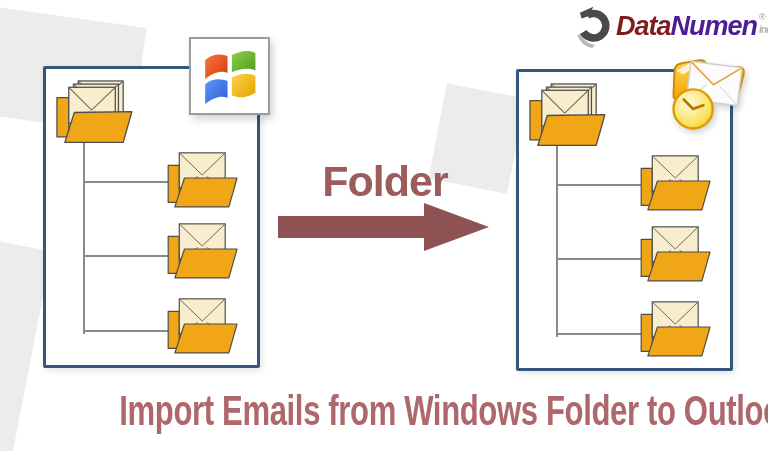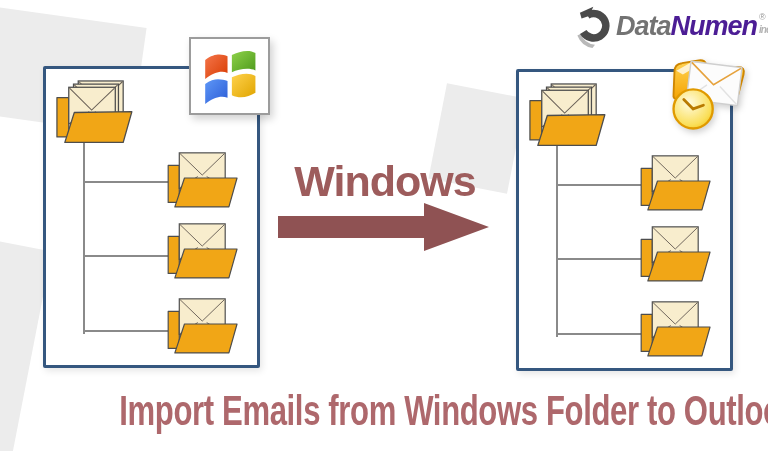--- a/index.html
+++ b/index.html
@@ -14,21 +14,21 @@
   }
   .bg-shape{position:absolute; background:var(--bg-shape); z-index:0;}
   .bg-s1{left:-55px; top:14px; width:195px; height:108px; transform:rotate(8deg);}
   .bg-s2{left:-48px; top:242px; width:78px; height:235px; transform:rotate(11deg);}
   .bg-s3{left:437px; top:90px; width:80px; height:97px; transform:rotate(11deg);}
 
   
   .brand{position:absolute; left:576px; top:6px; display:flex; align-items:flex-start; z-index:6;}
   .brand-icon{width:38px; height:42px; margin-right:2px;}
   .brand-text{font-style:italic; font-weight:bold; font-size:27px; line-height:40px; letter-spacing:-1px; white-space:nowrap;}
-  .brand-dark{color:#737373;}
+  .brand-dark{color:#7f1d1d;}
   .brand-light{color:#4c1d95;}
   .brand-marks{display:inline-block; vertical-align:top; margin-left:2px; line-height:1;}
   .brand-reg{display:block; font-size:9px; color:#9a9a9a; font-weight:normal; font-style:normal; margin-top:7px;}
   .brand-inc{display:block; font-size:10px; color:#b3b3b3; font-weight:bold; margin-top:3px;}
 
   
   .panel{
     position:absolute; width:211px; height:296px; background:#fff;
     border:3px solid var(--panel-border); border-radius:2px; z-index:1;
     box-shadow:2px 3px 7px rgba(0,0,0,0.10);
@@ -161,21 +161,21 @@
 
   <div class="os-badge">
     <svg viewBox="0 0 100 100">
       <path d="M10,24 C26,12 38,15 46,18 L46,45 C36,41 24,44 10,55 Z" fill="url(#gr-red)"></path>
       <path d="M53,16 C64,11 80,6 91,13 L91,41 C80,36 64,39 53,44 Z" fill="url(#gr-green)"></path>
       <path d="M10,63 C24,52 36,55 46,58 L46,85 C36,81 24,84 10,95 Z" fill="url(#gr-blue)"></path>
       <path d="M53,52 C64,47 80,43 91,50 L91,77 C80,84 66,87 53,81 Z" fill="url(#gr-yellow)"></path>
     </svg>
   </div>
 
-  <div class="import-label">Windows</div>
+  <div class="import-label">Folder</div>
   <svg class="import-arrow" viewBox="0 0 212 50">
     <polygon points="0,14 146,14 146,1 211,25 146,49 146,36 0,36" fill="var(--arrow)"></polygon>
   </svg>
 
   <div class="panel panel-right">
     <svg class="root-folder">
         <use href="#folder-stack"></use>
       </svg>
     <div class="tree-line vline"></div>
     <div class="tree-line branch b1"></div>

